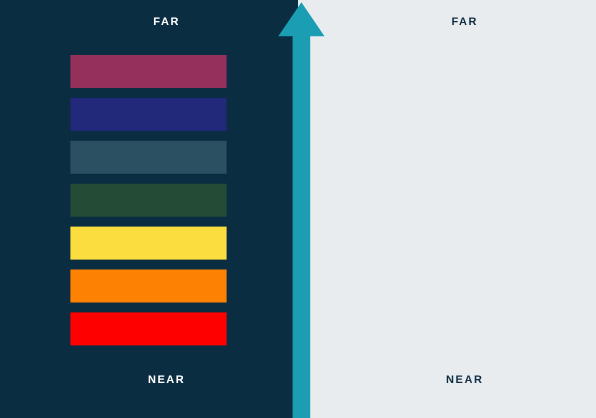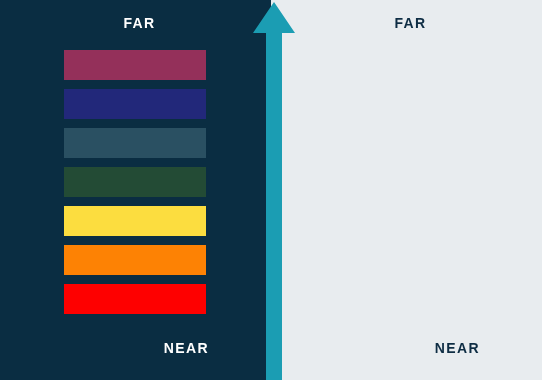--- a/index.html
+++ b/index.html
@@ -32,34 +32,34 @@
     width: 271px;
   }
   #panel-right {
     left: 271px;
     width: 271px;
   }
 
   
   .panel-label {
     position: absolute;
-    left: 4px;
+    left: 16px;
     width: 100%;
     text-align: center;
     font-weight: bold;
-    font-size: 14px;
+    font-size: 10px;
     letter-spacing: 1.4px;
     line-height: 1;
     user-select: none;
   }
   #panel-left .panel-label { color: #ffffff; }
   #panel-right .panel-label { color: #0e2d44; }
 
   .label-far  { top: 16px; }
-  .label-near { top: 341px; margin-left: 47px; }
+  .label-near { top: 341px; }
 
   
   .stack {
     position: absolute;
     display: flex;
     flex-direction: column;
   }
   #stack-left {
     left: 64px;
     top: 50px;

